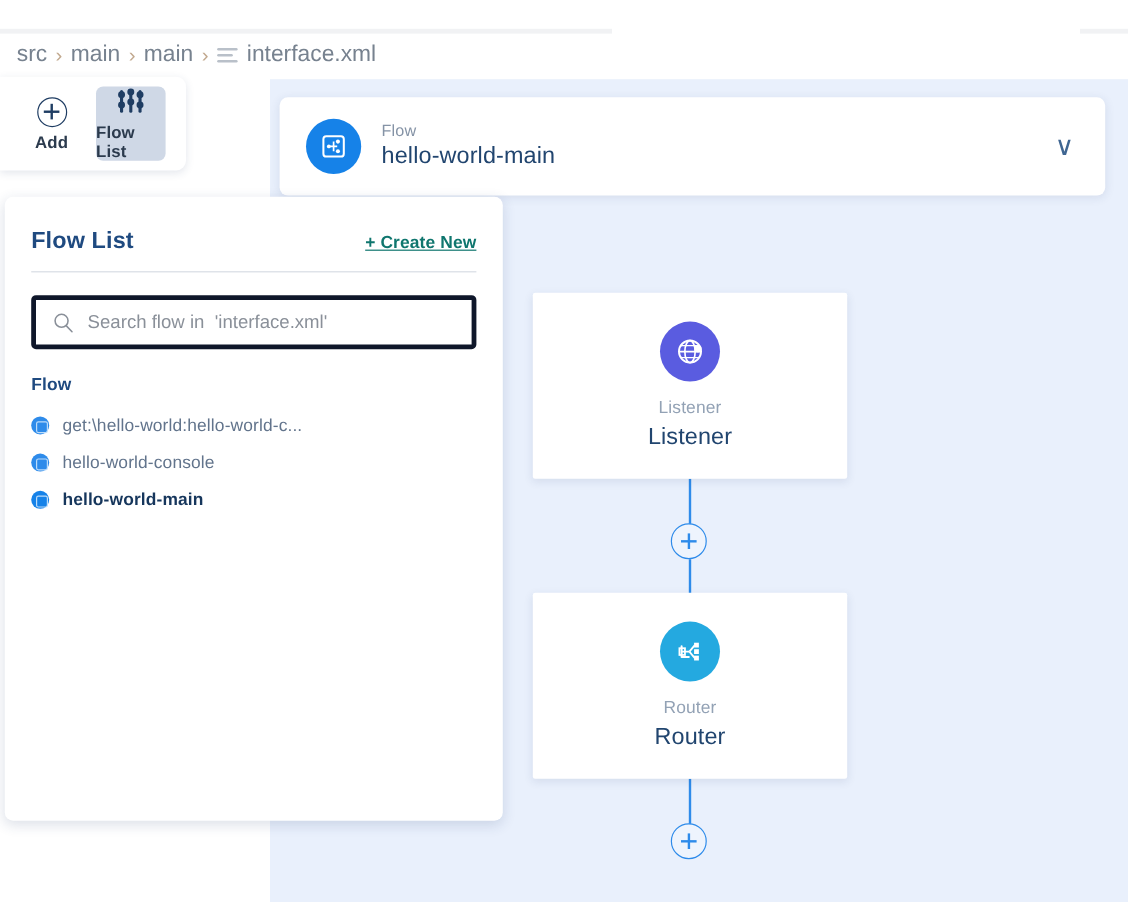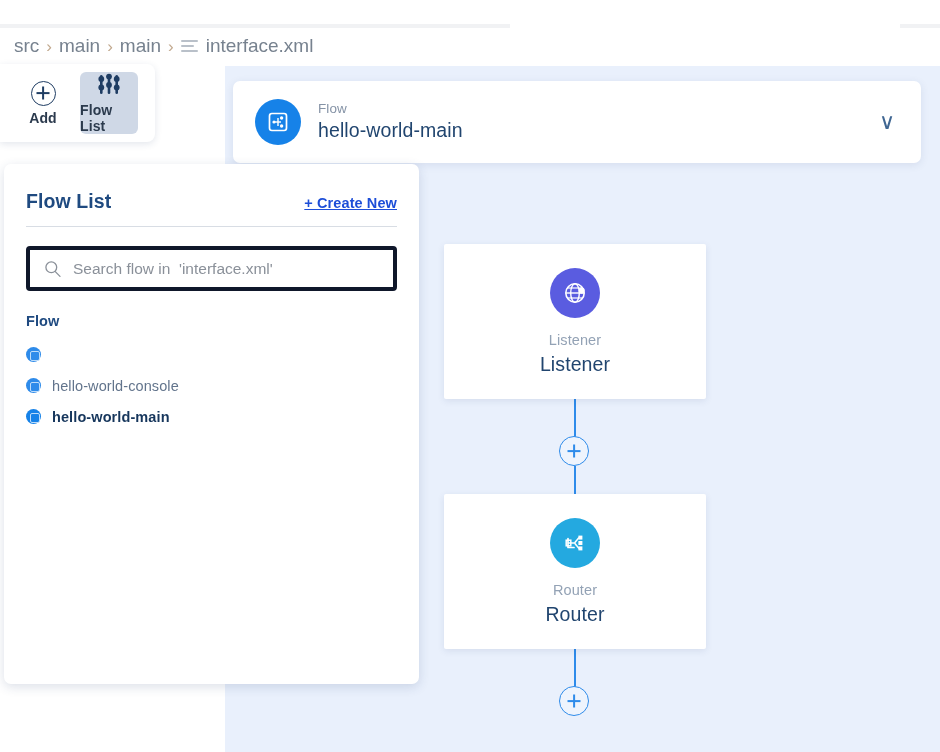--- a/index.html
+++ b/index.html
@@ -158,21 +158,21 @@
     border-bottom: 1px solid #d8dde4;
   }
   .flp-title {
     font-size: 19.5px;
     color: #1f4a80;
     font-weight: 700;
     letter-spacing: .1px;
   }
   .flp-create {
     font-size: 14.5px;
-    color: #1d4ed8;
+    color: #0f766e;
     font-weight: 600;
     text-decoration: underline;
     cursor: pointer;
     letter-spacing: .1px;
   }
   .flp-search {
     margin-top: 19px;
     height: 45px;
     border: 4px solid #0f172a;
     border-radius: 4px;
@@ -412,20 +412,21 @@
         </svg>
       </span>
       <input type="text" placeholder="Search flow in  'interface.xml'" value="" style="">
     </div>
 
     <div class="flp-group-label">Flow</div>
 
     <div class="flp-items">
       <div class="flp-item">
         <span class="item-dot"></span>
+        <span class="flp-item-label">get:\hello-world:hello-world-c...</span>
       </div>
       <div class="flp-item">
         <span class="item-dot"></span>
         <span class="flp-item-label">hello-world-console</span>
       </div>
       <div class="flp-item selected">
         <span class="item-dot"></span>
         <span class="flp-item-label">hello-world-main</span>
       </div>
     </div>

